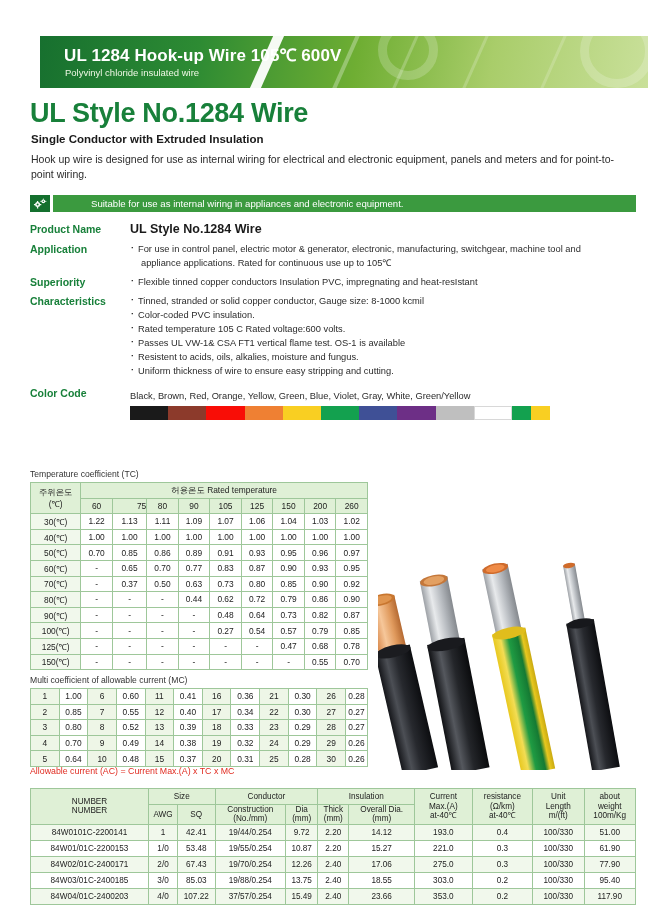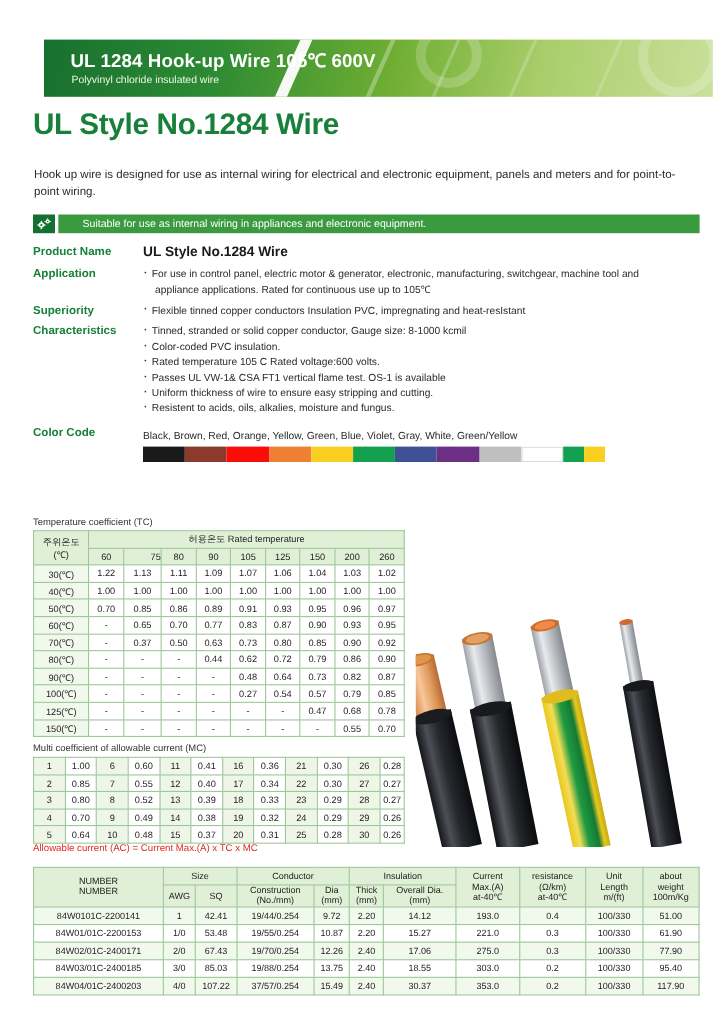--- a/index.html
+++ b/index.html
@@ -32,21 +32,21 @@
   
   .h1{position:absolute;left:30px;top:98px;font-size:27px;font-weight:bold;color:#18803a;letter-spacing:-.3px;}
   .h2{position:absolute;left:31px;top:133px;font-size:11.5px;font-weight:bold;color:#1a1a1a;}
   .intro{position:absolute;left:31px;top:152px;width:600px;font-size:10.5px;line-height:15px;color:#2b2b2b;}
 
   
   .strip{position:absolute;left:30px;top:195px;width:606px;height:17px;display:flex;align-items:stretch;}
   .strip-badge{width:20px;background:#14702e;display:flex;align-items:center;justify-content:center;}
   .strip-badge svg{display:block;}
   .strip-bar{flex:1;margin-left:3px;background:#3b9a3f;display:flex;align-items:center;}
-  .strip-bar span{color:#fff;font-size:9.6px;padding-left:22px;text-align:right;}
+  .strip-bar span{color:#fff;font-size:9.6px;padding-left:38px;text-align:right;}
 
   
   .spec{position:absolute;left:30px;top:222px;width:606px;}
   .srow{display:flex;margin-bottom:5px;}
   .slabel{width:100px;flex:none;font-size:10.5px;font-weight:bold;color:#18803a;line-height:14px;}
   .sval{flex:1;font-size:9.3px;color:#2b2b2b;line-height:14px;}
   .sval.big{font-size:12.5px;font-weight:bold;color:#1a1a1a;line-height:15px;}
   .bul{position:relative;padding-left:8px;}
   .bul:before{content:"·";position:absolute;left:1px;top:-1px;font-weight:bold;}
   .bul .cont{display:block;padding-left:3px;}
@@ -95,20 +95,21 @@
     <div class="slash s3"></div>
     <div class="slash s4"></div>
     <div class="slash s5"></div>
     <div class="ring r1"></div>
     <div class="ring r2"></div>
     <div class="banner-title">UL 1284 Hook-up Wire 105℃ 600V</div>
     <div class="banner-sub">Polyvinyl chloride insulated wire</div>
   </div>
 
   <div class="h1">UL Style No.1284 Wire</div>
+  <div class="h2">Single Conductor with Extruded Insulation</div>
   <div class="intro">Hook up wire is designed for use as internal wiring for electrical and electronic equipment, panels and meters and for point-to-point wiring.</div>
 
   <div class="strip">
     <div class="strip-badge">
       <svg width="14" height="11" viewBox="0 0 14 11">
         <g fill="#ffffff">
           <circle cx="4.6" cy="6.6" r="2.5"></circle>
           <circle cx="4.6" cy="6.6" r="1.0" fill="#14702e"></circle>
           <rect x="3.9" y="2.9" width="1.4" height="1.5" rx=".5"></rect>
           <rect x="0.9" y="5.9" width="1.5" height="1.4" rx=".5"></rect>
@@ -151,22 +152,22 @@
       </div>
     </div>
 
     <div class="srow" style="margin-top:4px;">
       <div class="slabel">Characteristics</div>
       <div class="sval">
         <div class="bul">Tinned, stranded or solid copper conductor, Gauge size: 8-1000 kcmil</div>
         <div class="bul">Color-coded PVC insulation.</div>
         <div class="bul">Rated temperature 105 C Rated voltage:600 volts.</div>
         <div class="bul">Passes UL VW-1&amp; CSA FT1 vertical flame test. OS-1 is available</div>
+        <div class="bul">Resistent to acids, oils, alkalies, moisture and fungus.</div>
         <div class="bul">Uniform thickness of wire to ensure easy stripping and cutting.</div>
-        <div class="bul">Resistent to acids, oils, alkalies, moisture and fungus.</div>
       </div>
     </div>
 
     <div class="srow" style="margin-top:8px;">
       <div class="slabel">Color Code</div>
       <div class="sval ccwrap">
         <div>Black, Brown, Red, Orange, Yellow, Green, Blue, Violet, Gray, White, Green/Yellow</div>
         <div class="swatches" id="swatches">
             <div style="background: rgb(26, 26, 26);"></div>
             <div style="background: rgb(140, 58, 43);"></div>
@@ -586,21 +587,21 @@
           <td>100/330</td>
           <td>95.40</td>
         </tr>
         <tr>
           <td class="pn">84W04/01C-2400203</td>
           <td>4/0</td>
           <td>107.22</td>
           <td>37/57/0.254</td>
           <td>15.49</td>
           <td>2.40</td>
-          <td>30.37</td>
+          <td>23.66</td>
           <td>353.0</td>
           <td>0.2</td>
           <td>100/330</td>
           <td>117.90</td>
         </tr>
       </tbody>
   </table>
 
 </div>
 

